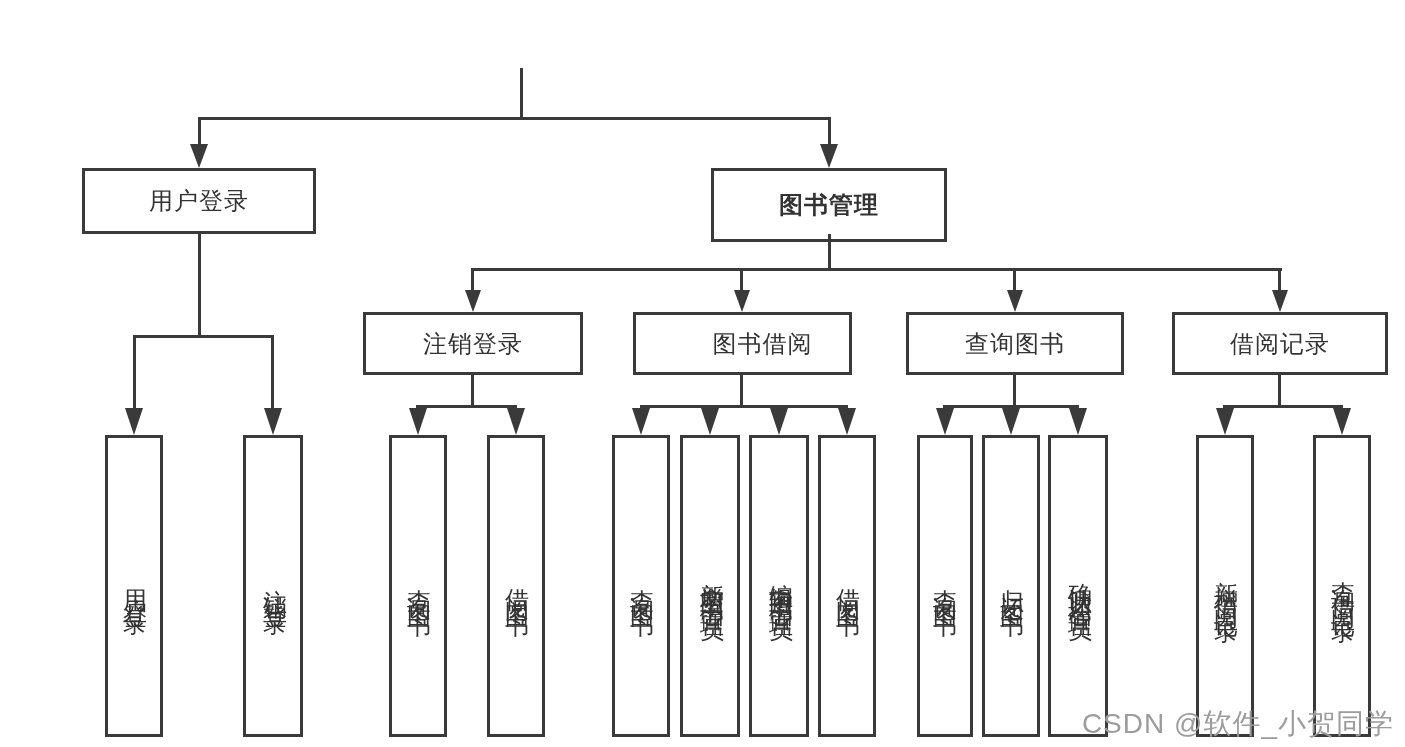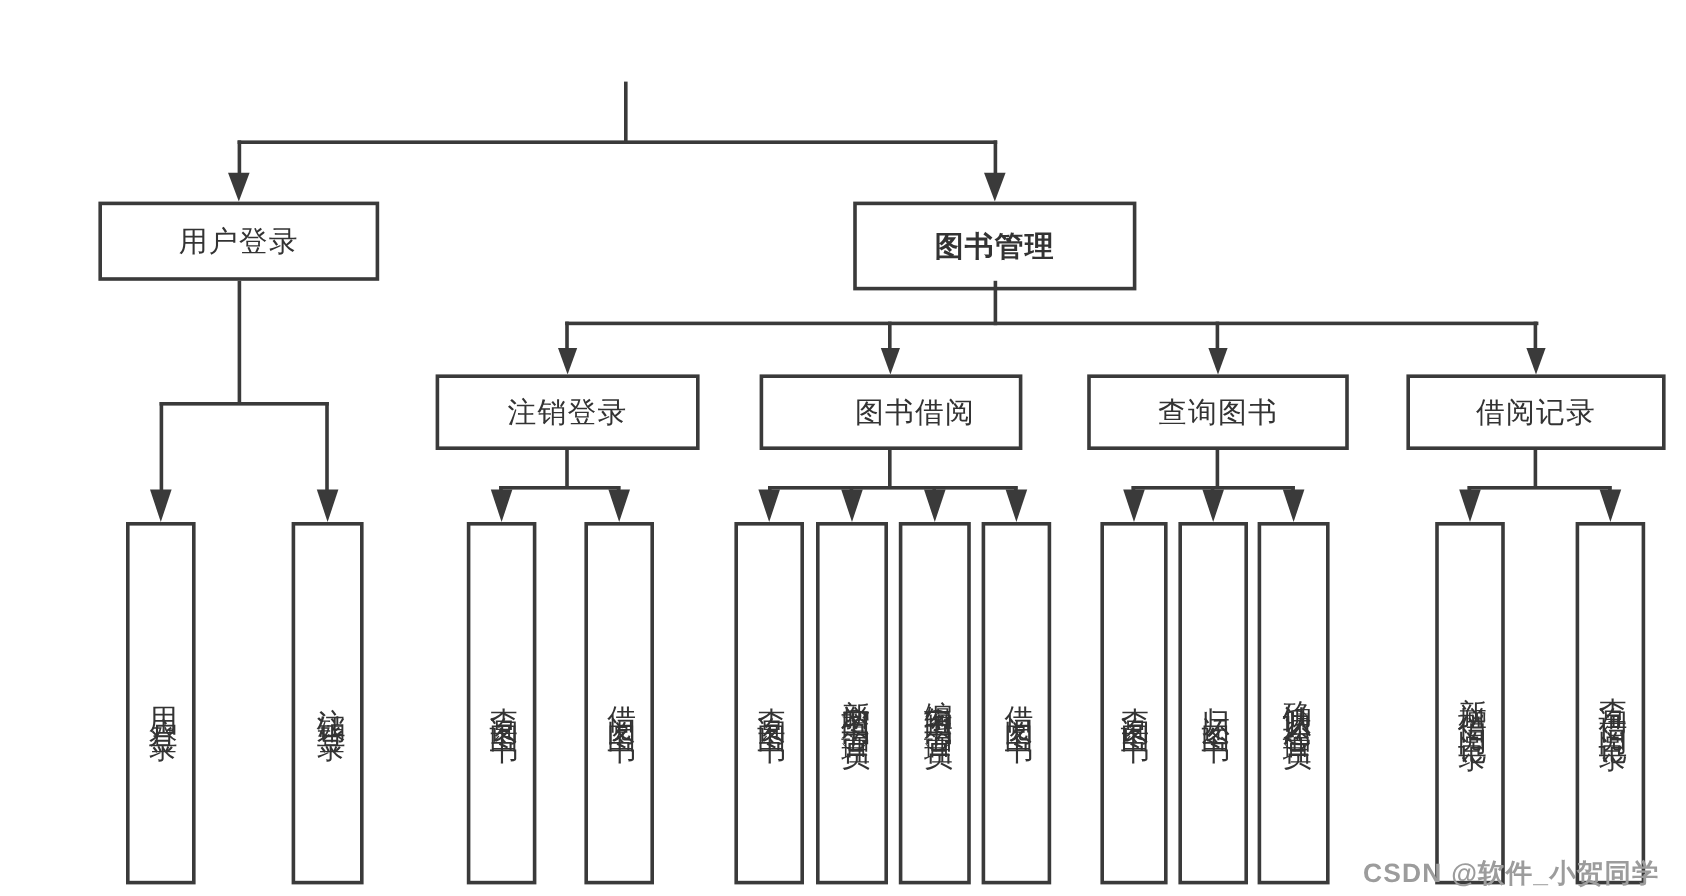--- a/index.html
+++ b/index.html
@@ -28,22 +28,22 @@
   .vbox.tight{letter-spacing:5px;}
   .vline,.hline{position:absolute;background:var(--line);}
   .arrow{
     position:absolute;width:0;height:0;
     border-left:9px solid transparent;border-right:9px solid transparent;
     border-top:24px solid var(--line);
   }
   .arrow.small{border-left-width:8px;border-right-width:8px;border-top-width:22px;}
   .arrow.long{border-top-width:27px;}
   .watermark{
-    position:absolute;right:22px;bottom:4px;font-size:22px;
-    color:var(--wm);letter-spacing:1px;white-space:nowrap;font-weight:bold;
+    position:absolute;right:11px;bottom:4px;font-size:28px;
+    color:var(--wm);letter-spacing:1px;white-space:nowrap;
   }
 </style>
 </head>
 <body>
 
 <div class="stage">
 
 
   <div class="vline" style="left:520px;top:68px;width:3px;height:50px;"></div>
   <div class="hline" style="left:198px;top:117px;width:633px;height:3px;"></div>

